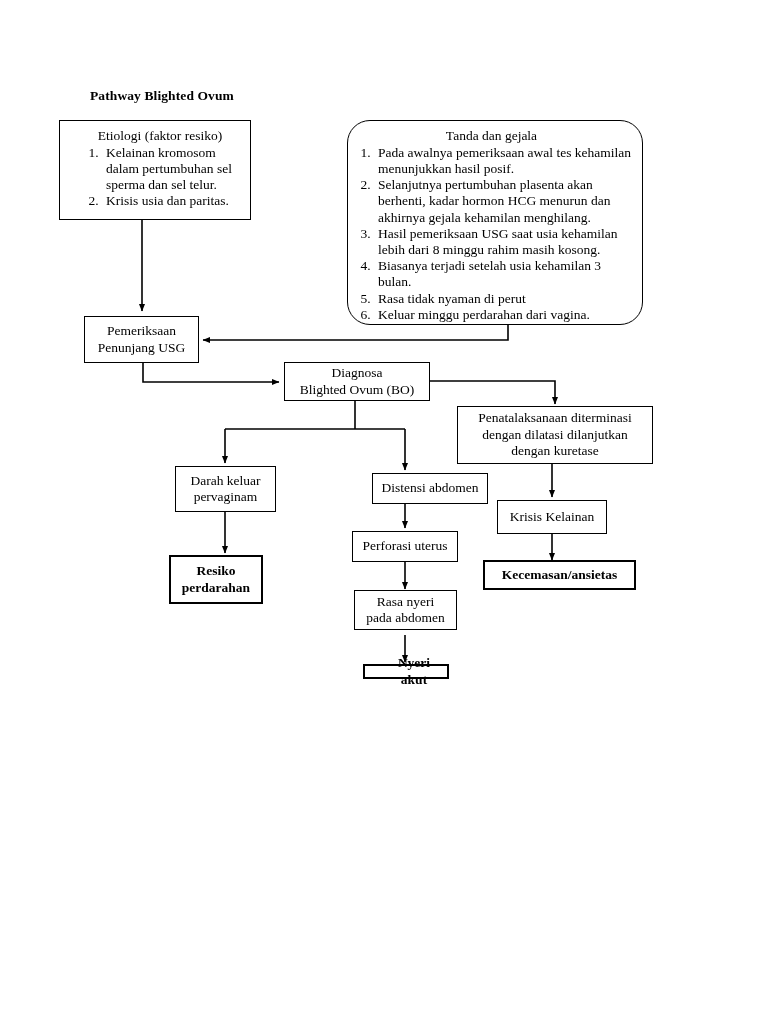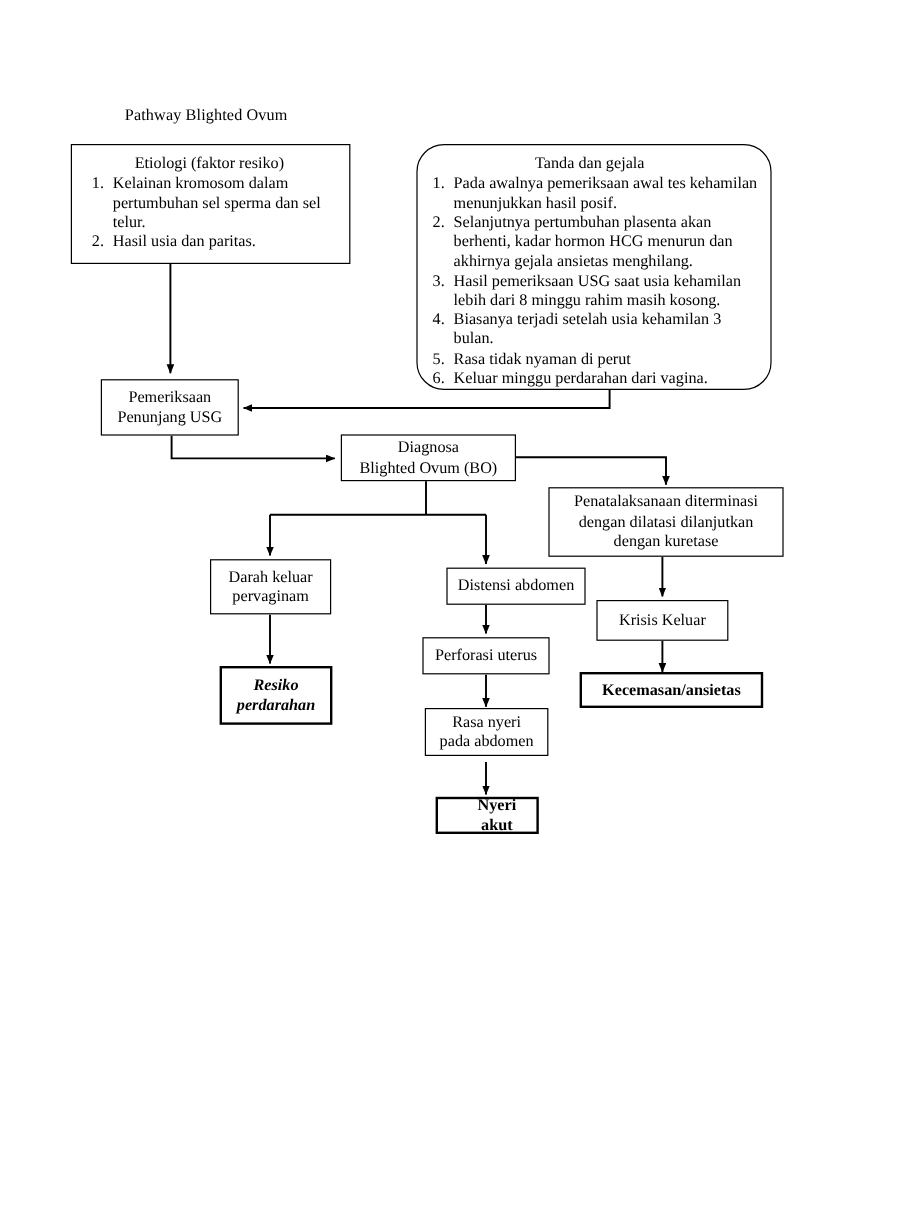--- a/index.html
+++ b/index.html
@@ -33,25 +33,24 @@
     display: flex;
     flex-direction: column;
     justify-content: center;
     z-index: 2;
   }
   .node.thick {
     border-width: 2px;
   }
   .title {
     position: absolute;
-    font-weight: normal;
+    font-weight: bold;
     font-size: 13.5px;
     letter-spacing: 0.1px;
     z-index: 3;
-    margin-left: 14px;
   }
   .hdr {
     text-align: center;
     font-size: 13.5px;
     line-height: 1.18;
     margin-bottom: 1px;
   }
   ol.numlist {
     margin: 0;
     padding: 0 0 0 26px;
@@ -114,33 +113,33 @@
       <path d="M405,562 L405,589" marker-end="url(#ah)"></path>
 
       <path d="M405,635 L405,662" marker-end="url(#ah)"></path>
 
       <path d="M552,464 L552,497" marker-end="url(#ah)"></path>
 
       <path d="M552,534 L552,560" marker-end="url(#ah)"></path>
     </g>
   </svg>
 
-  <div class="node" style="left:59px; top:120px; width:233px; height:100px; padding:7px 6px 0 4px; justify-content:flex-start;">
+  <div class="node" style="left:59px; top:120px; width:192px; height:100px; padding:7px 6px 0 16px; justify-content:flex-start;">
     <div class="hdr">Etiologi (faktor resiko)</div>
     <ol class="numlist">
       <li>Kelainan kromosom dalam pertumbuhan sel sperma dan sel telur.</li>
-      <li>Hasil usia dan paritas.</li>
+      <li>Krisis usia dan paritas.</li>
     </ol>
   </div>
 
   <div class="node" style="left:347px; top:120px; width:296px; height:205px; padding:7px 7px 0 0; justify-content:flex-start;border-radius:23px;">
     <div class="hdr">Tanda dan gejala</div>
     <ol class="numlist tight">
       <li>Pada awalnya pemeriksaan awal tes kehamilan menunjukkan hasil posif.</li>
-      <li>Selanjutnya pertumbuhan plasenta akan berhenti, kadar hormon HCG menurun dan akhirnya gejala ansietas menghilang.</li>
+      <li>Selanjutnya pertumbuhan plasenta akan berhenti, kadar hormon HCG menurun dan akhirnya gejala kehamilan menghilang.</li>
       <li>Hasil pemeriksaan USG saat usia kehamilan lebih dari 8 minggu rahim masih kosong.</li>
       <li>Biasanya terjadi setelah usia kehamilan 3 bulan.</li>
       <li>Rasa tidak nyaman di perut</li>
       <li>Keluar minggu perdarahan dari vagina.</li>
     </ol>
   </div>
 
   <div class="node" style="left:84px; top:316px; width:115px; height:47px;">
     <div class="boxlabel">Pemeriksaan<br>Penunjang USG</div>
   </div>
@@ -150,41 +149,41 @@
   </div>
 
   <div class="node" style="left:457px; top:406px; width:196px; height:58px;">
     <div class="boxlabel">Penatalaksanaan diterminasi<br>dengan dilatasi dilanjutkan<br>dengan kuretase</div>
   </div>
 
   <div class="node" style="left:175px; top:466px; width:101px; height:46px;">
     <div class="boxlabel">Darah keluar<br>pervaginam</div>
   </div>
 
-  <div class="node thick" style="left:183px; top:555px; width:94px; height:49px;font-style:italic;">
+  <div class="node thick" style="left:169px; top:555px; width:94px; height:49px;">
     <div class="boxlabel bold">Resiko<br>perdarahan</div>
   </div>
 
   <div class="node" style="left:372px; top:473px; width:116px; height:31px;">
     <div class="boxlabel">Distensi abdomen</div>
   </div>
 
   <div class="node" style="left:352px; top:531px; width:106px; height:31px;">
     <div class="boxlabel">Perforasi uterus</div>
   </div>
 
   <div class="node" style="left:354px; top:590px; width:103px; height:40px;">
     <div class="boxlabel">Rasa nyeri<br>pada abdomen</div>
   </div>
 
-  <div class="node thick" style="left:363px; top:664px; width:86px; height:31px;padding-left:16px;">
+  <div class="node thick" style="left:363px; top:664px; width:86px; height:15px;padding-left:16px;">
     <div class="boxlabel bold">Nyeri akut</div>
   </div>
 
   <div class="node" style="left:497px; top:500px; width:110px; height:34px;">
-    <div class="boxlabel">Krisis Keluar</div>
+    <div class="boxlabel">Krisis Kelainan</div>
   </div>
 
   <div class="node thick" style="left:483px; top:560px; width:153px; height:30px;">
     <div class="boxlabel bold">Kecemasan/ansietas</div>
   </div>
 
 </div>
 
 </body></html>

